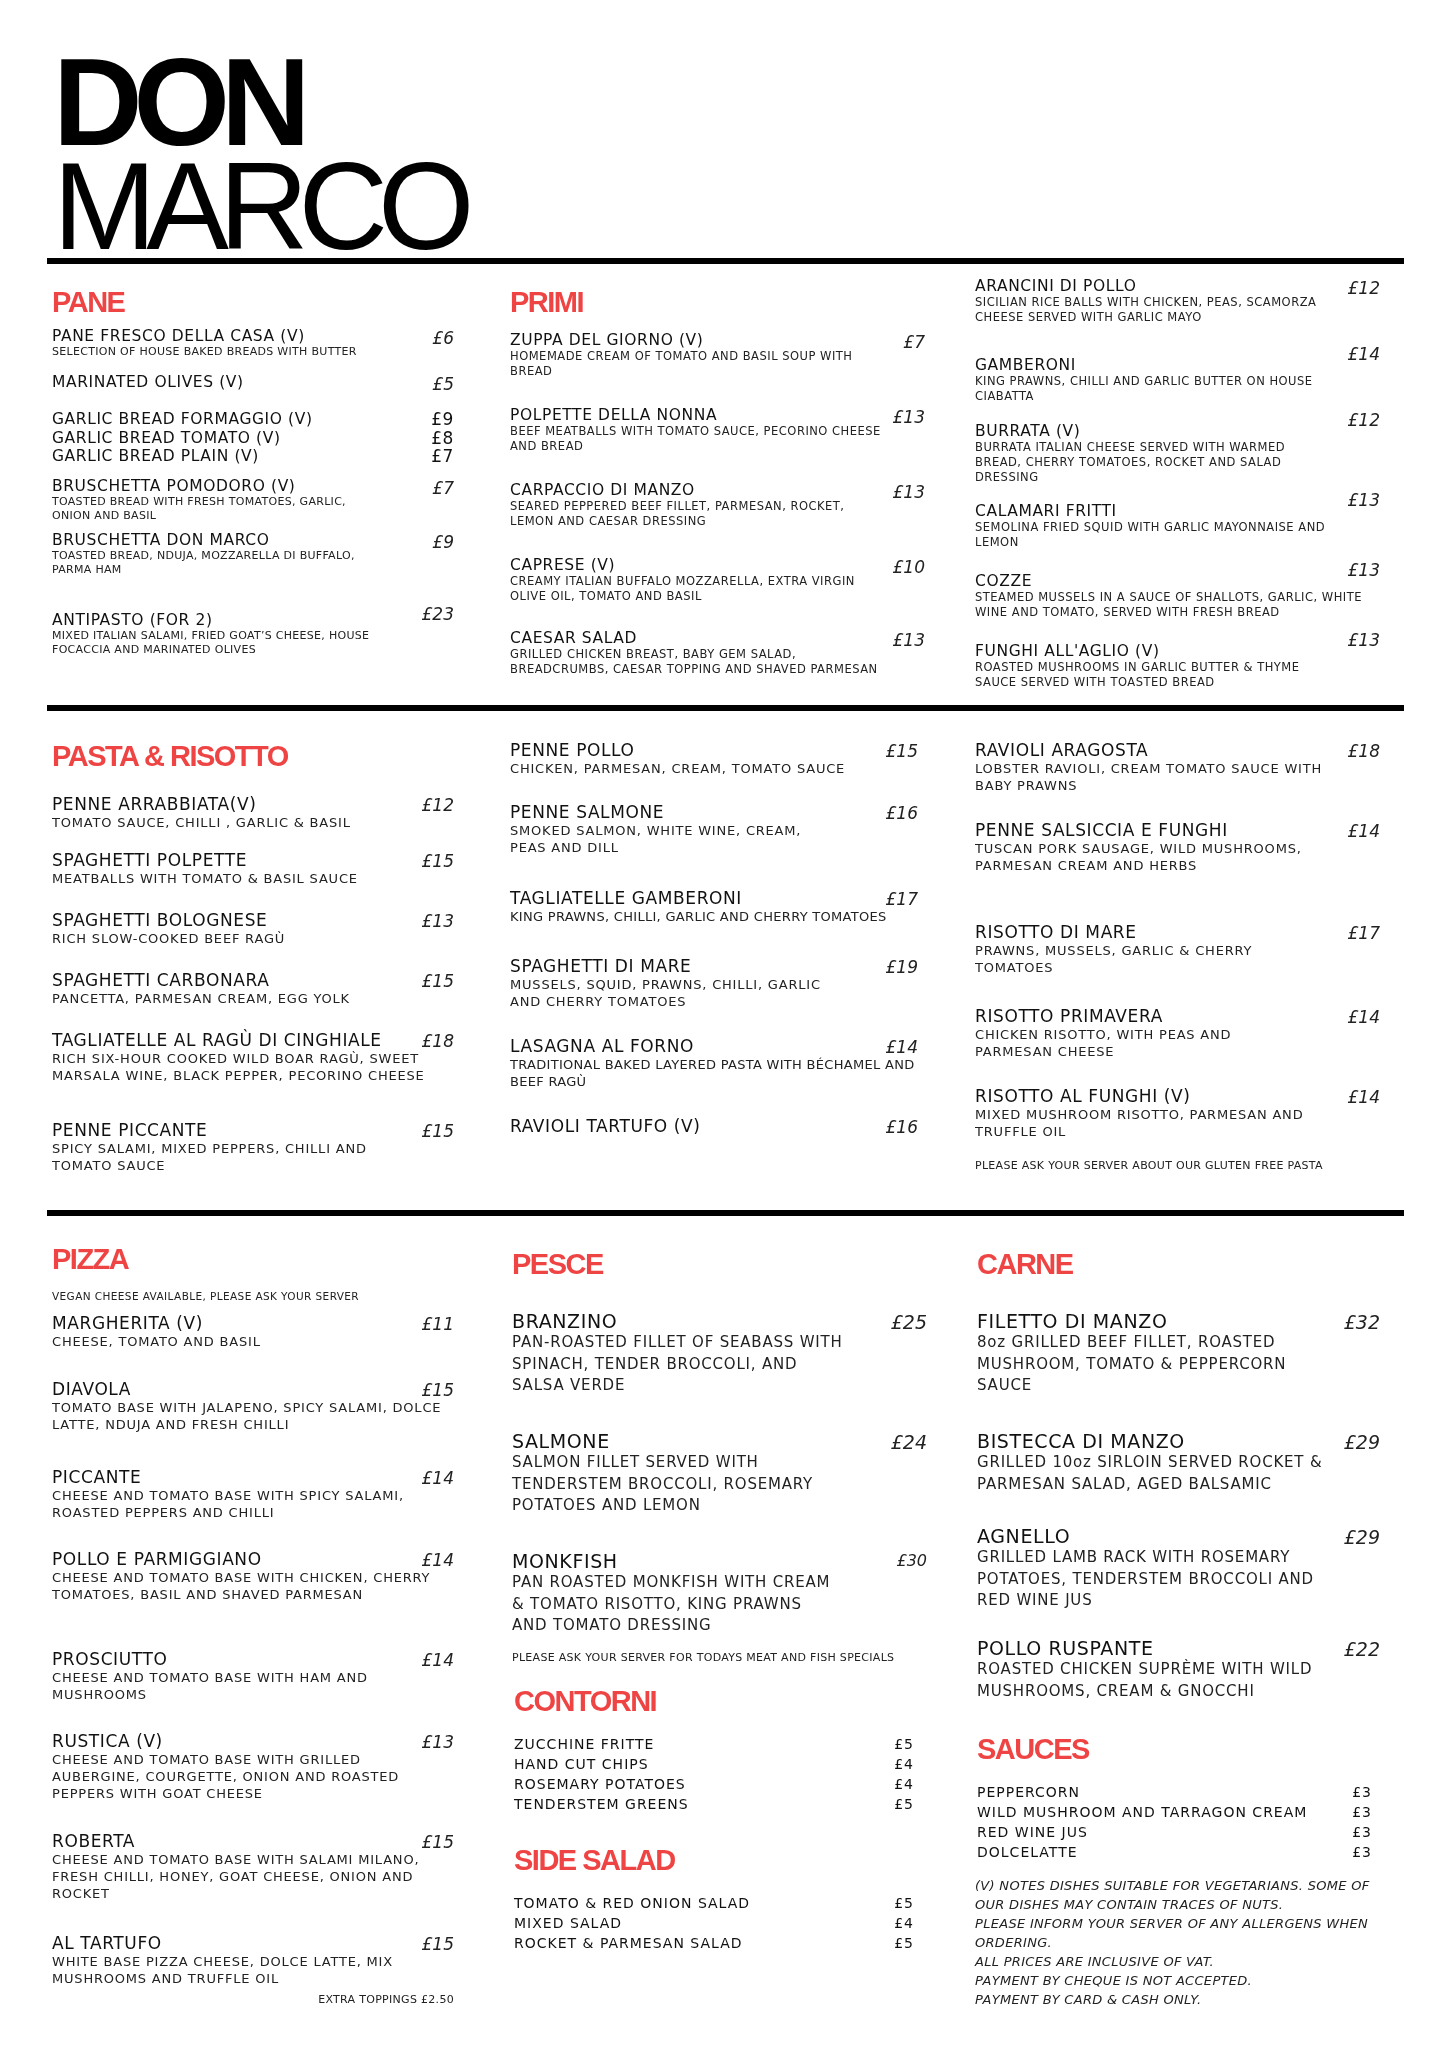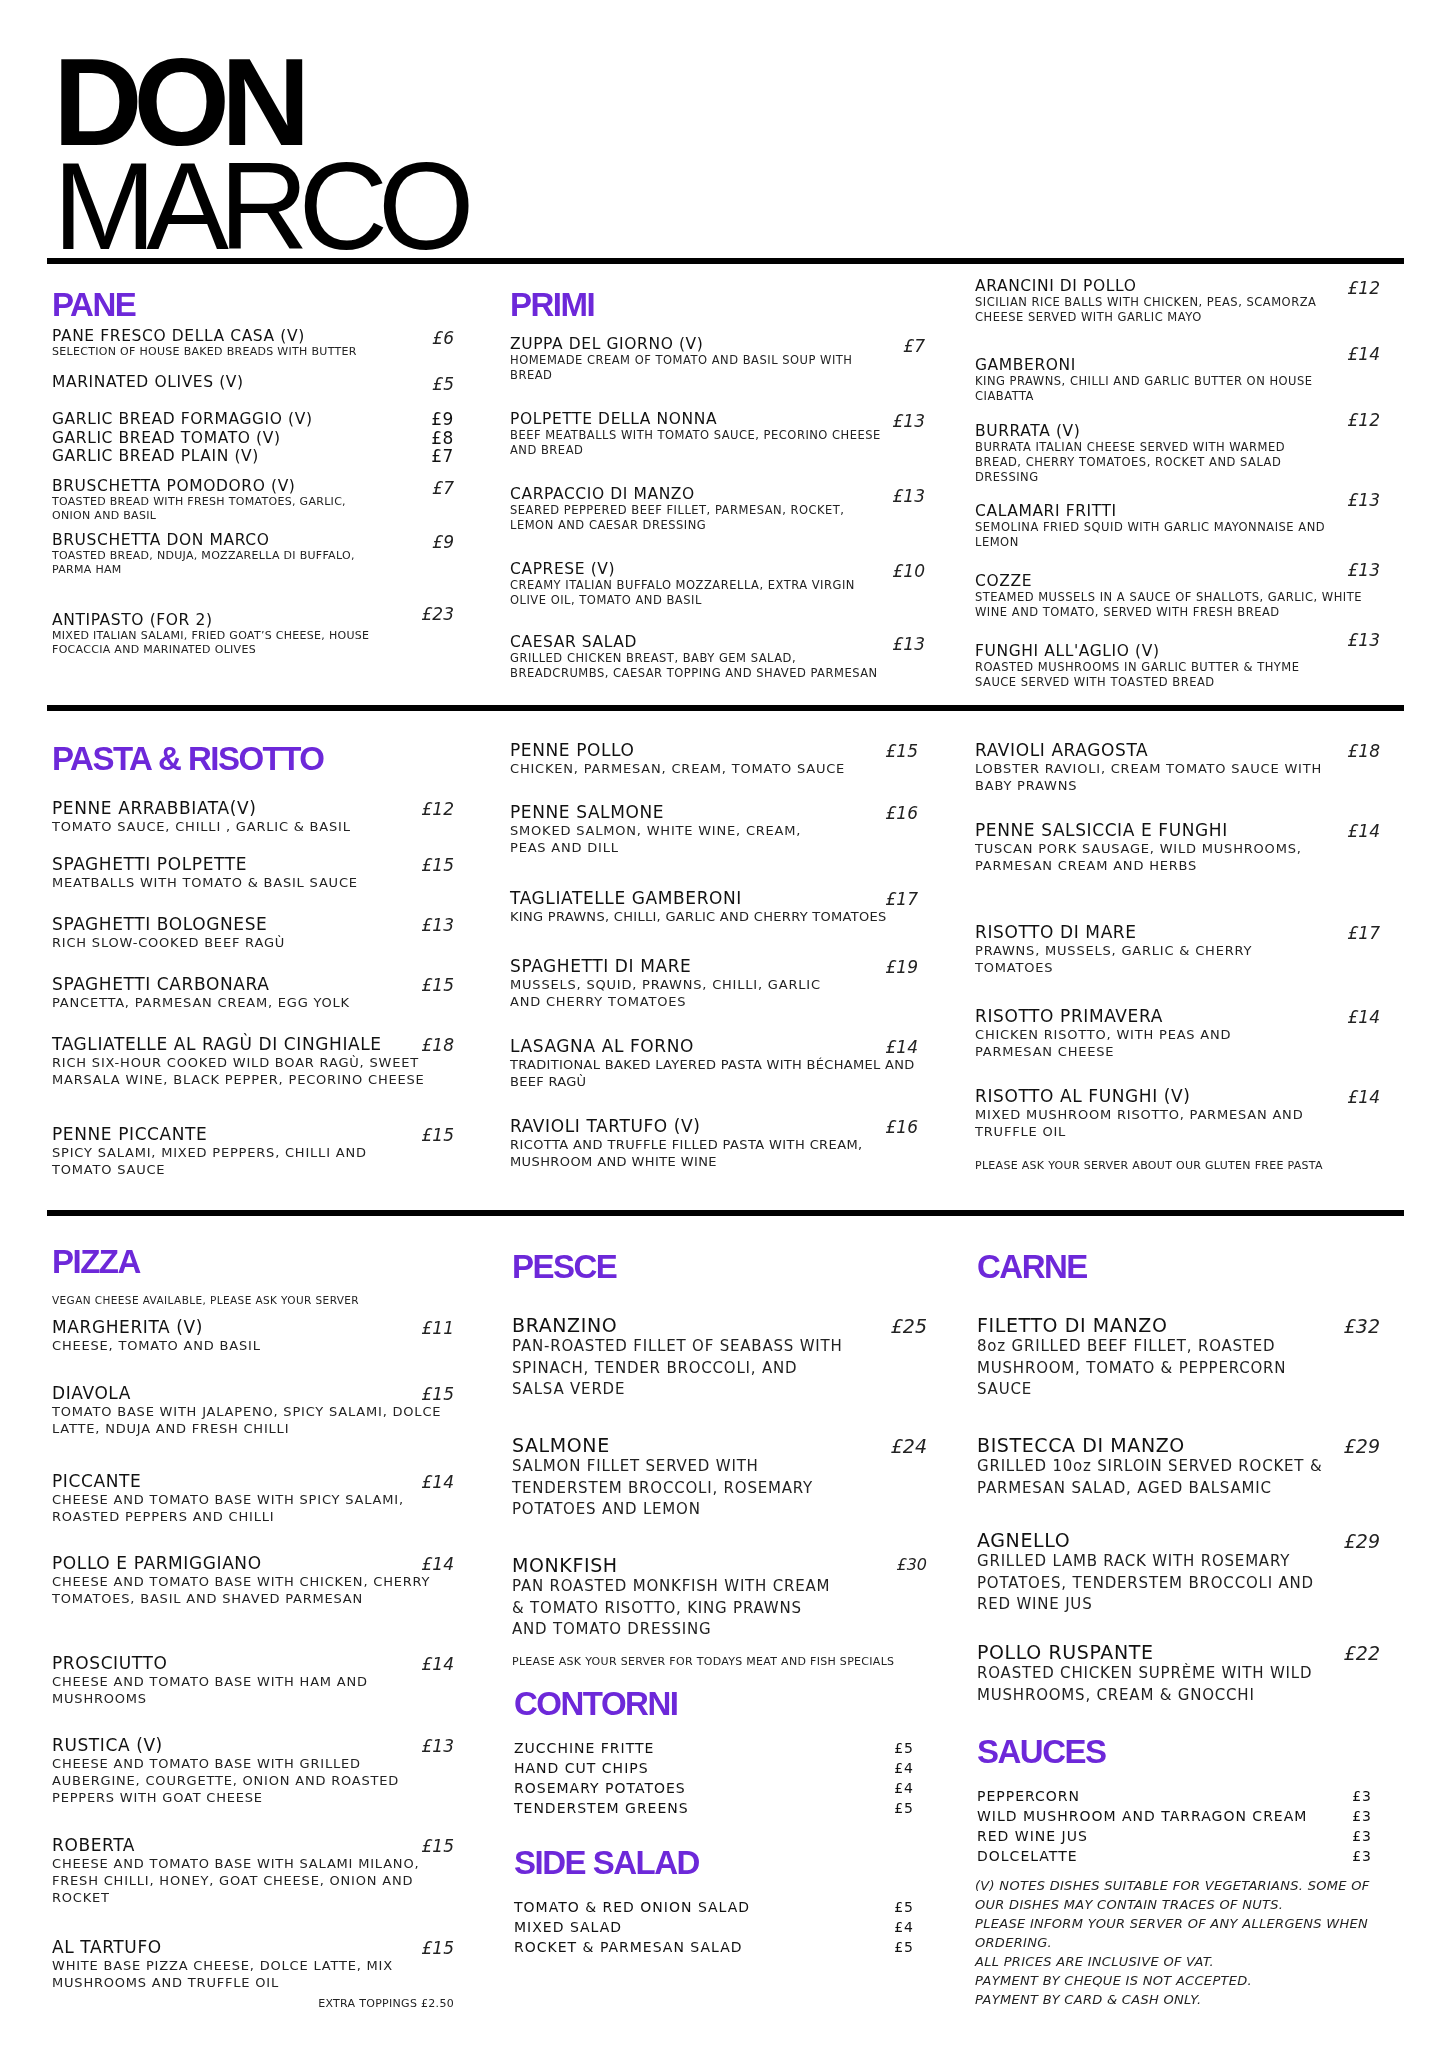--- a/index.html
+++ b/index.html
@@ -2,21 +2,21 @@
 <html><head>
 <meta charset="utf-8">
 <style>
   html, body { margin: 0; padding: 0; background: #ffffff; }
   body { width: 1448px; height: 2048px; position: relative; overflow: hidden; color: #111; font-family: "DejaVu Sans", sans-serif; }
   .logo { position: absolute; left: 53px; top: 50px; font-family: "Liberation Sans", sans-serif; color: #000; letter-spacing: -9px; line-height: 0.84; }
   .logo .l1 { font-size: 124px; font-weight: 700; display: block; }
   .logo .l2 { font-size: 124px; font-weight: 400; display: block; letter-spacing: -10px; }
   .rule { position: absolute; left: 47px; width: 1357px; height: 6px; background: #000; }
   .col { position: absolute; }
-  .sec-title { font-family: "Liberation Sans", sans-serif; font-weight: 700; font-size: 33px; letter-spacing: -1.5px; color: #6d28d9; margin: 0; line-height: 1; }
+  .sec-title { font-family: "Liberation Sans", sans-serif; font-weight: 700; font-size: 29px; letter-spacing: -1.5px; color: #ef4444; margin: 0; line-height: 1; }
   .sec-note { font-size: 10.5px; letter-spacing: 0.4px; color: #222; margin-top: 16px; }
   .item { position: relative; }
   .item .name { font-size: 17px; letter-spacing: 0.6px; line-height: 1.1; color: #111; white-space: nowrap; }
   .item .desc { font-size: 13px; letter-spacing: 0.8px; line-height: 1.33; color: #222; }
   .item .price { position: absolute; right: 0; top: 0; font-size: 17px; color: #222; font-style: italic; }
   .small .name { font-size: 15.5px; }
   .small .desc { font-size: 11.5px; line-height: 1.3; letter-spacing: 0.5px; }
   .pane .desc { font-size: 11px; letter-spacing: 0.3px; line-height: 1.3; }
   .simple-list .row { display: flex; justify-content: space-between; font-size: 14px; letter-spacing: 1px; line-height: 20px; color: #111; }
   .note { font-size: 11px; letter-spacing: 0.3px; color: #222; }
@@ -196,21 +196,20 @@
     <div class="desc" style="width:340px">MUSSELS, SQUID, PRAWNS, CHILLI, GARLIC AND CHERRY TOMATOES</div>
     <div class="price" style="right:12px">£19</div>
   </div>
   <div class="item" style="height:80px">
     <div class="name">LASAGNA AL FORNO</div>
     <div class="desc" style="width:425px; letter-spacing:0.3px">TRADITIONAL BAKED LAYERED PASTA WITH BÉCHAMEL AND BEEF RAGÙ</div>
     <div class="price" style="right:12px">£14</div>
   </div>
   <div class="item">
     <div class="name">RAVIOLI TARTUFO (V)</div>
-    <div class="desc" style="width:400px; letter-spacing:0.4px">RICOTTA AND TRUFFLE FILLED PASTA WITH CREAM, MUSHROOM AND WHITE WINE</div>
     <div class="price" style="right:12px">£16</div>
   </div>
 </div>
 
 <div class="col" style="left:975px; top:741px; width:405px;">
   <div class="item" style="height:80px">
     <div class="name">RAVIOLI ARAGOSTA</div>
     <div class="desc" style="width:370px">LOBSTER RAVIOLI, CREAM TOMATO SAUCE WITH BABY PRAWNS</div>
     <div class="price">£18</div>
   </div>

